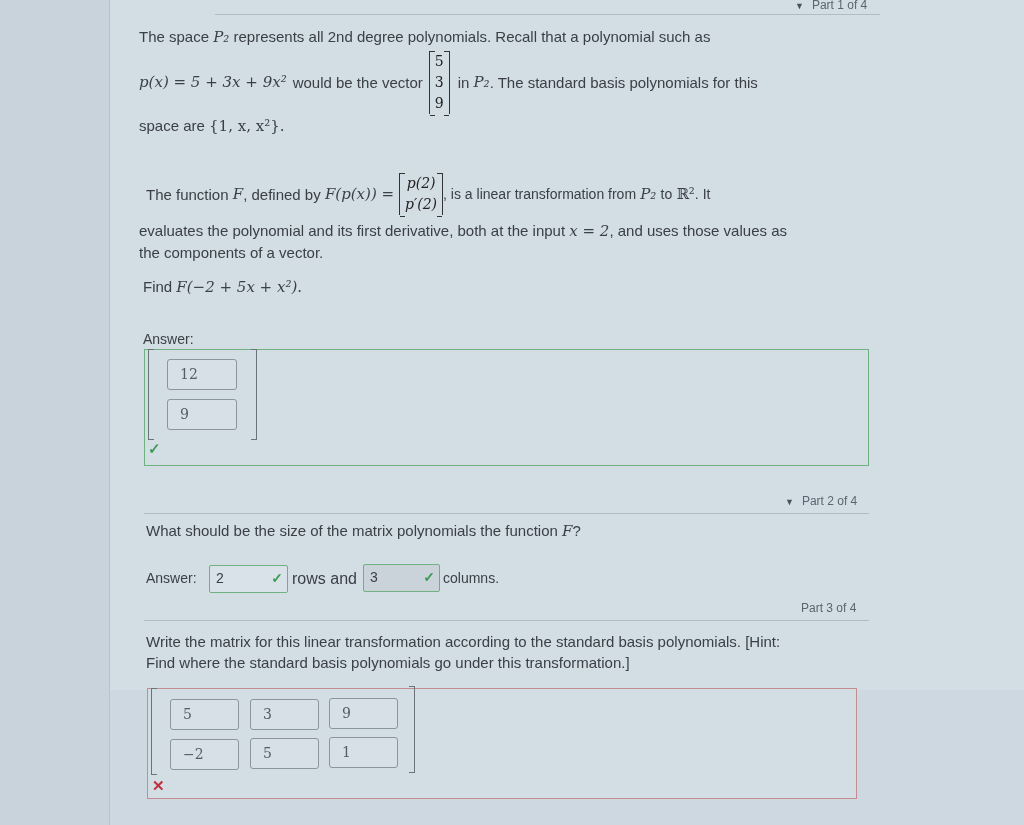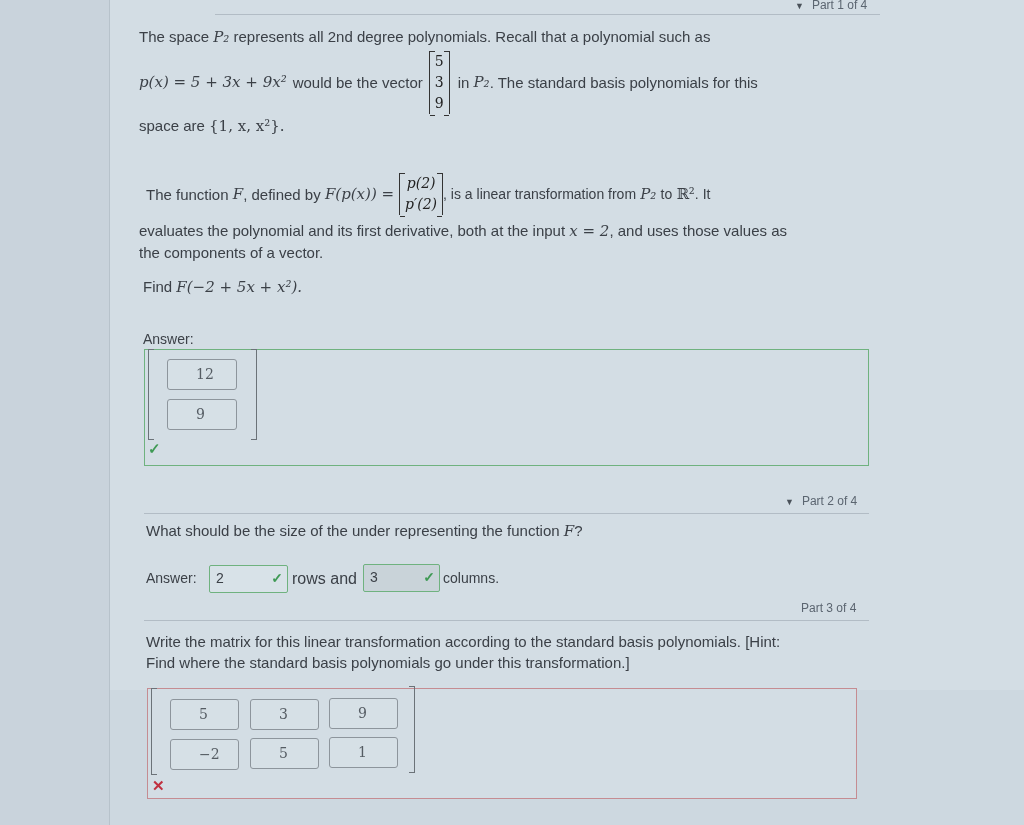--- a/index.html
+++ b/index.html
@@ -46,21 +46,21 @@
   }
   .answer-box.wrong { border-color: #c58c92; }
   .bracket {
     position: absolute; border: 1.5px solid #6b7278; width: 6px;
   }
   .bracket.l { border-right: none; }
   .bracket.r { border-left: none; }
   .cell {
     position: absolute; border: 1.5px solid #8d959c; border-radius: 3px;
     background: #d6e0e6; font-family: "DejaVu Serif", serif; font-size: 14px;
-    color: #555c63; padding-left: 28px; line-height: 28px;
+    color: #555c63; padding-left: 12px; line-height: 28px;
   }
   .mark-ok { position: absolute; color: #3f9a55; font-size: 15px; font-weight: bold; }
   .mark-bad { position: absolute; color: #c0303f; font-size: 15px; font-weight: bold; }
   .small-input {
     position: absolute; border: 1.5px solid #6fb27f; border-radius: 2px;
     background: #d8e2e8; font-size: 14px; color: #3b4047; padding-left: 6px; line-height: 24px;
   }
   .small-input.shaded { background: #c9d3d9; }
   .small-input .chk { position: absolute; right: 4px; top: 0; color: #3f9a55; font-weight: bold; }
 </style>
@@ -122,21 +122,21 @@
     <div class="bracket r" style="left:106px; top:-1px; height:91px;"></div>
     <span class="mark-ok" style="left:3px; top:90px;">✓</span>
   </div>
 
   <div class="part-header" style="left:675px; top:494px;">
     <span class="tri">▼</span><span>Part 2 of 4</span>
   </div>
   <div class="part-rule" style="left:34px; top:513px; width:725px;"></div>
 
   <div class="para" style="left:36px; top:520px;">
-    <span>What should be the size of the under representing the function</span> <span class="math">F</span><span>?</span>
+    <span>What should be the size of the matrix polynomials the function</span> <span class="math">F</span><span>?</span>
   </div>
 
   <div class="para" style="left:36px; top:568px; font-size:14px;">Answer:</div>
   <div class="small-input" style="left:99px; top:565px; width:79px; height:28px;">
     <span>2</span><span class="chk">✓</span>
   </div>
   <div class="para" style="left:182px; top:568px; font-size:16px;">rows and</div>
   <div class="small-input shaded" style="left:253px; top:564px; width:77px; height:28px;">
     <span>3</span><span class="chk">✓</span>
   </div>

